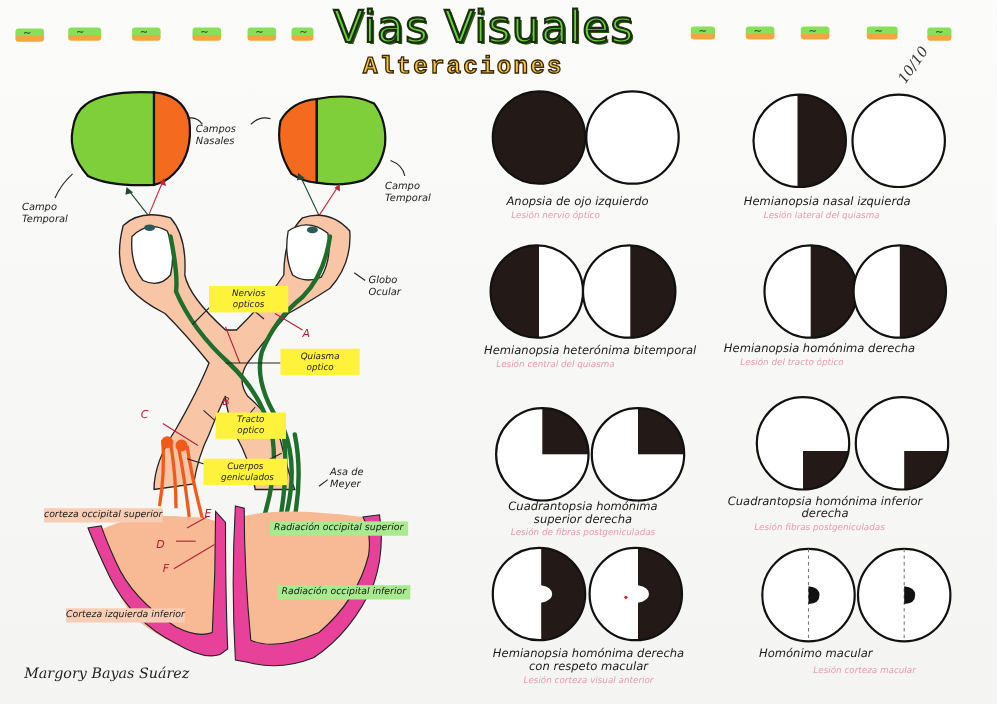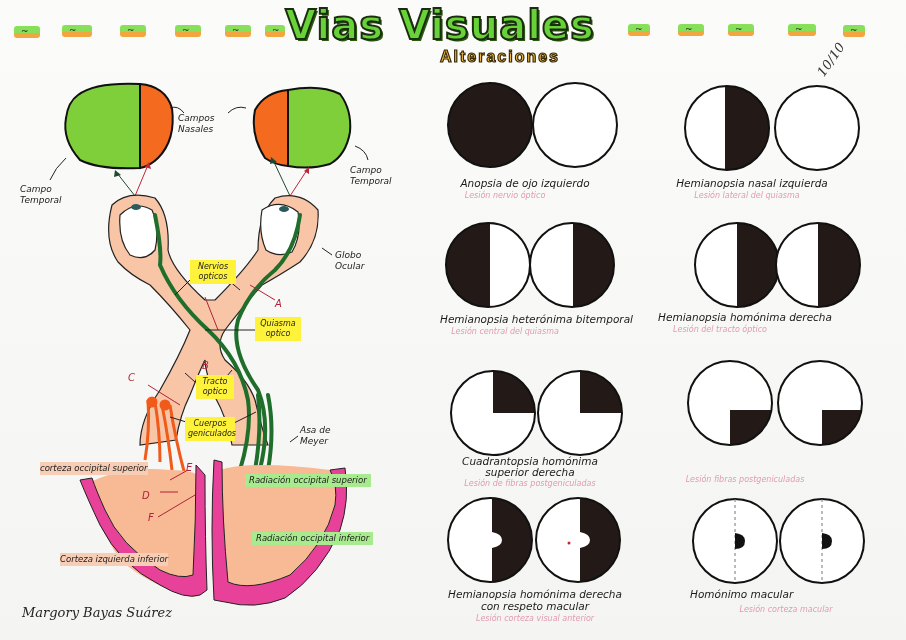--- a/index.html
+++ b/index.html
@@ -1,26 +1,26 @@
 <!DOCTYPE html>
 <html><head>
 <meta charset="utf-8">
 <style>
   html, body { margin:0; padding:0; }
   body { width:906px; height:640px; background:#f7f8f6; position:relative; overflow:hidden; font-family:"DejaVu Sans", sans-serif; }
   .page { position:absolute; left:0; top:0; width:906px; height:640px; background:linear-gradient(180deg,#fbfbfa 0%, #f4f5f2 100%); }
   .dash { position:absolute; width:26px; height:12px; border-radius:3px; background:linear-gradient(180deg,#88e05a 0 55%, #f2a640 55% 100%); }
   .dash span { position:absolute; left:7px; top:0px; font-size:9px; color:#222; line-height:10px; }
-  .title { position:absolute; left:270px; top:2px; width:340px; text-align:center; font-family:"DejaVu Sans", sans-serif; font-weight:bold; font-size:40px; color:#67d339; letter-spacing:1px;
+  .title { position:absolute; left:270px; top:2px; width:340px; text-align:center; font-family:"DejaVu Sans", sans-serif; font-weight:normal; font-size:40px; color:#67d339; letter-spacing:1px;
     -webkit-text-stroke:2px #1c2c10; text-shadow:2px 2px 0 #2d5a12; }
-  .subtitle { position:absolute; left:330px; top:48px; width:230px; text-align:right; font-family:Liberation Sans, sans-serif; font-weight:bold; font-size:16px; color:#f7c246; letter-spacing:2px; -webkit-text-stroke:1.2px #3a2a05; }
+  .subtitle { position:absolute; left:330px; top:48px; width:230px; text-align:left; font-family:Liberation Mono, monospace; font-weight:bold; font-size:22px; color:#f7c246; letter-spacing:2px; -webkit-text-stroke:1.2px #3a2a05; }
   .grade { position:absolute; left:812px; top:52px; font-family:"DejaVu Serif", serif; font-style:italic; font-size:13px; color:#333; transform:rotate(-55deg); }
   .hand { font-family:"DejaVu Sans", sans-serif; font-style:italic; color:#1a1a1a; }
   .lbl { position:absolute; font-size:9px; line-height:11px; text-align:left; }
-  .ylbl { position:absolute; background:#fff23a; font-size:8px; line-height:10px; text-align:center; padding:2px 3px; color:#222; font-style:italic; }
+  .ylbl { position:absolute; background:#fff23a; font-size:8px; line-height:10px; text-align:center; padding:2px 16px; color:#222; font-style:italic; }
   .glbl { position:absolute; background:#a8ea8e; font-size:8.5px; line-height:11px; padding:1px 4px; color:#1a1a1a; font-style:italic; white-space:nowrap; }
   .plbl { position:absolute; background:#f8cdb5; font-size:8.5px; line-height:11px; padding:1px 0; color:#1a1a1a; font-style:italic; white-space:nowrap; }
   .letter { position:absolute; color:#b2223a; font-size:10px; font-style:italic; }
   .fcap { position:absolute; font-size:10.5px; line-height:12px; color:#1a1a1a; font-style:italic; text-align:center; white-space:nowrap; }
   .fsub { position:absolute; font-size:8px; line-height:10px; color:#e39ab0; font-style:italic; text-align:center; white-space:nowrap; }
   .sig { position:absolute; left:22px; top:605px; font-size:13px; font-style:italic; font-family:"DejaVu Serif", serif; color:#222; }
 </style>
 </head>
 <body>
 
@@ -300,20 +300,21 @@
 
   <div class="fcap" style="left:440px;top:313px;width:190px">Hemianopsia heterónima bitemporal</div>
   <div class="fsub" style="left:440px;top:327px;width:130px">Lesión central del quiasma</div>
 
   <div class="fcap" style="left:655px;top:311px;width:180px">Hemianopsia homónima derecha</div>
   <div class="fsub" style="left:655px;top:325px;width:130px">Lesión del tracto óptico</div>
 
   <div class="fcap" style="left:440px;top:456px;width:180px;white-space:normal;line-height:11px">Cuadrantopsia homónima superior derecha</div>
   <div class="fsub" style="left:440px;top:479px;width:180px">Lesión de fibras postgeniculadas</div>
 
+  <div class="fcap" style="left:660px;top:451px;width:180px;white-space:normal;line-height:11px">Cuadrantopsia homónima inferior derecha</div>
   <div class="fsub" style="left:660px;top:475px;width:170px">Lesión fibras postgeniculadas</div>
 
   <div class="fcap" style="left:440px;top:588px;width:190px;white-space:normal;line-height:12px">Hemianopsia homónima derecha con respeto macular</div>
   <div class="fsub" style="left:440px;top:614px;width:190px">Lesión corteza visual anterior</div>
 
   <div class="fcap" style="left:690px;top:588px;width:100px;text-align:left">Homónimo macular</div>
   <div class="fsub" style="left:716px;top:605px;width:140px;text-align:center">Lesión corteza macular</div>
 
   <div class="sig">Margory Bayas Suárez</div>
 </div>

